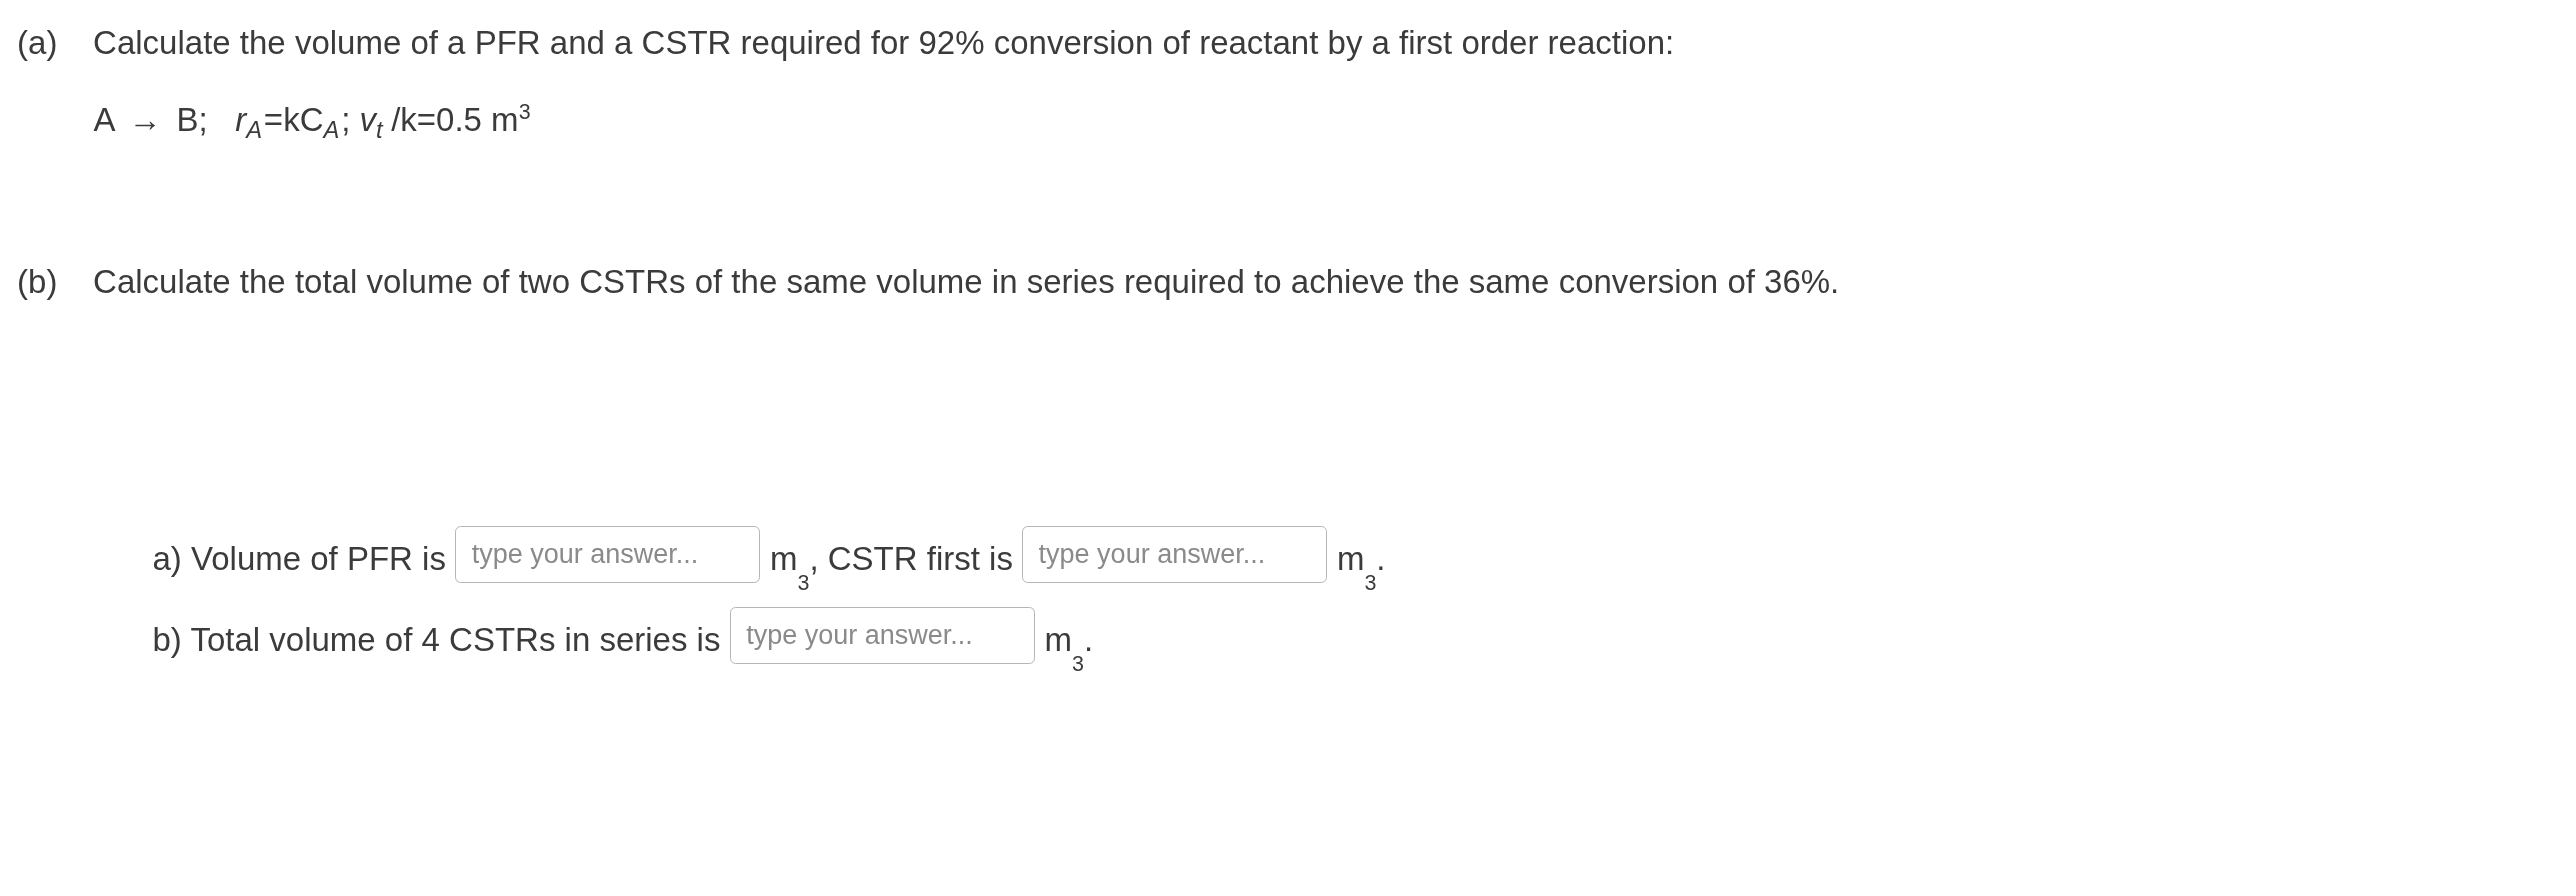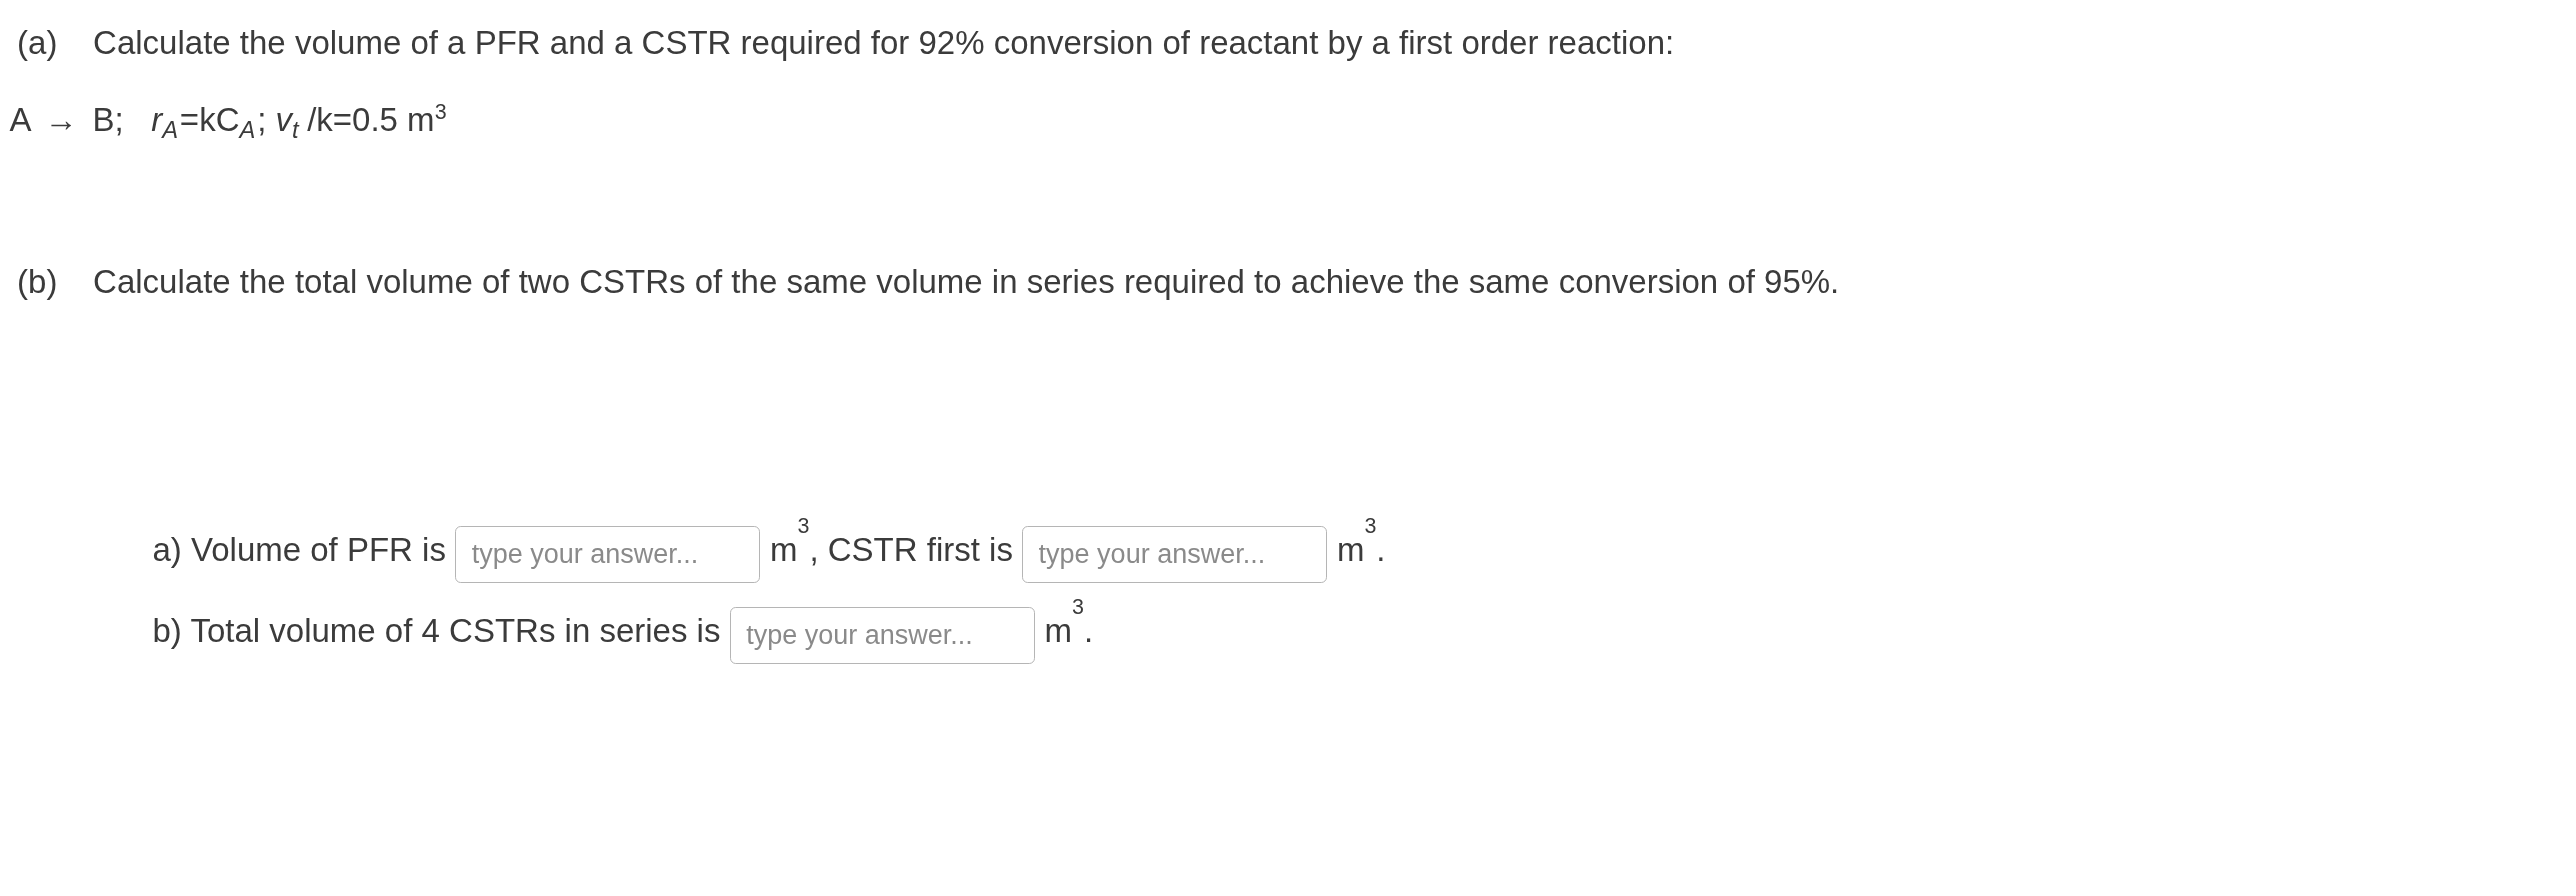--- a/index.html
+++ b/index.html
@@ -24,33 +24,34 @@
   .qlabel {
     width: 76px;
     flex: 0 0 76px;
     text-align: left;
     padding-left: 7.6px;
   }
   .qtext {
     flex: 1;
   }
   .eqrow {
+    margin-left: 84px;
     font-size: 33px;
     margin-bottom: 114px;
   }
   .gapb {
     height: 191px;
   }
   .answers {
     margin-left: 143px;
     font-size: 33px;
   }
   .answers .arow {
     display: flex;
-    align-items: flex-start;
+    align-items: flex-end;
     margin-bottom: 24px;
     flex-wrap: nowrap;
   }
   .answers .arow > span {
     white-space: nowrap;
   }
   sup {
     font-size: 0.65em;
     vertical-align: super;
     line-height: 0;
@@ -97,21 +98,21 @@
   <div class="eqrow">
     <span>A</span>
     <span class="arrow">→</span>
     <span>B;</span>
     <span>&nbsp;</span>
     <span class="ital">r</span><span class="subit">A</span><span>=kC</span><span class="subit">A</span><span>; </span><span class="ital">v</span><span class="subit">t </span><span>/k=0.5 m</span><sup>3</sup>
   </div>
 
   <div class="qrow">
     <div class="qlabel">(b)</div>
-    <div class="qtext">Calculate the total volume of two CSTRs of the same volume in series required to achieve the same conversion of 95%.</div>
+    <div class="qtext">Calculate the total volume of two CSTRs of the same volume in series required to achieve the same conversion of 36%.</div>
   </div>
 
   <div class="gapb"></div>
 
   <div class="answers">
 
     <div class="arow">
       <span>a) Volume of PFR is</span>
       <input class="ans" type="text" placeholder="type your answer..." style="">
       <span>m</span>

